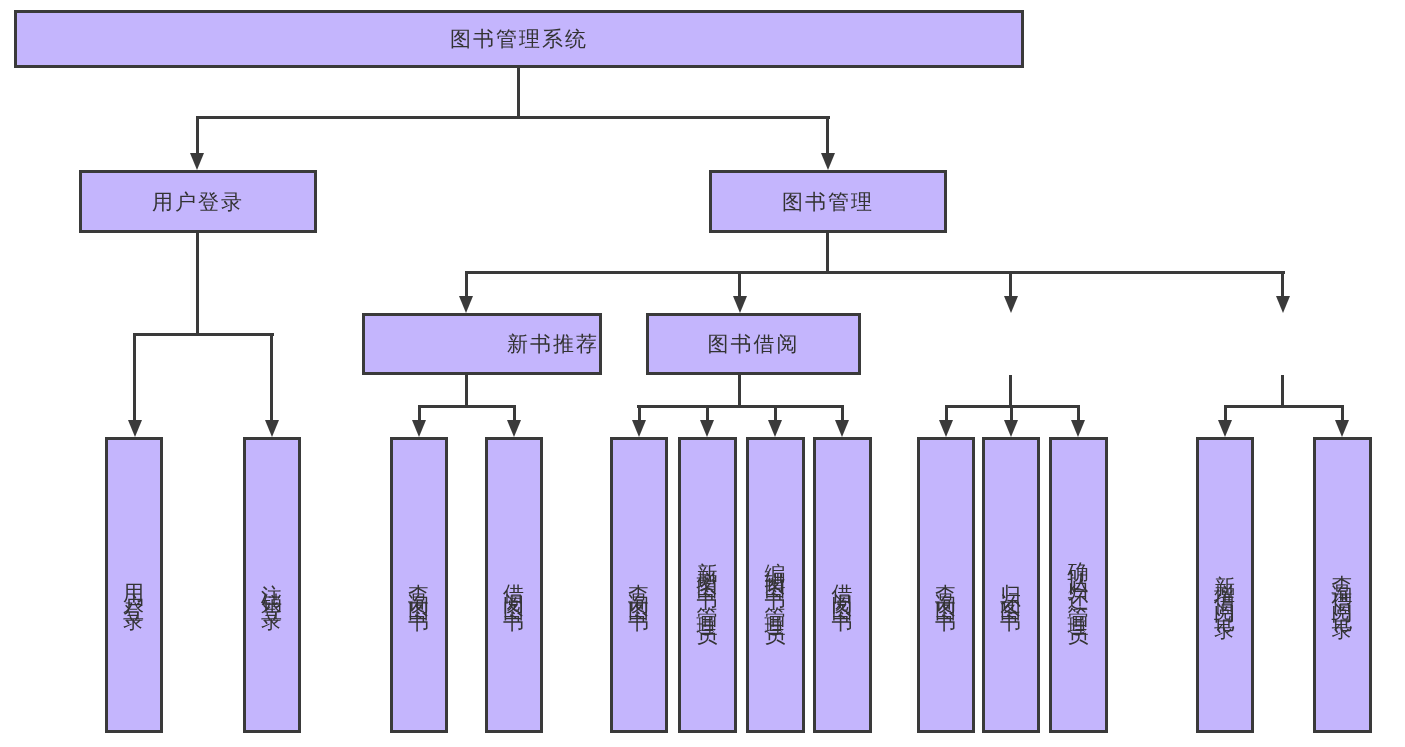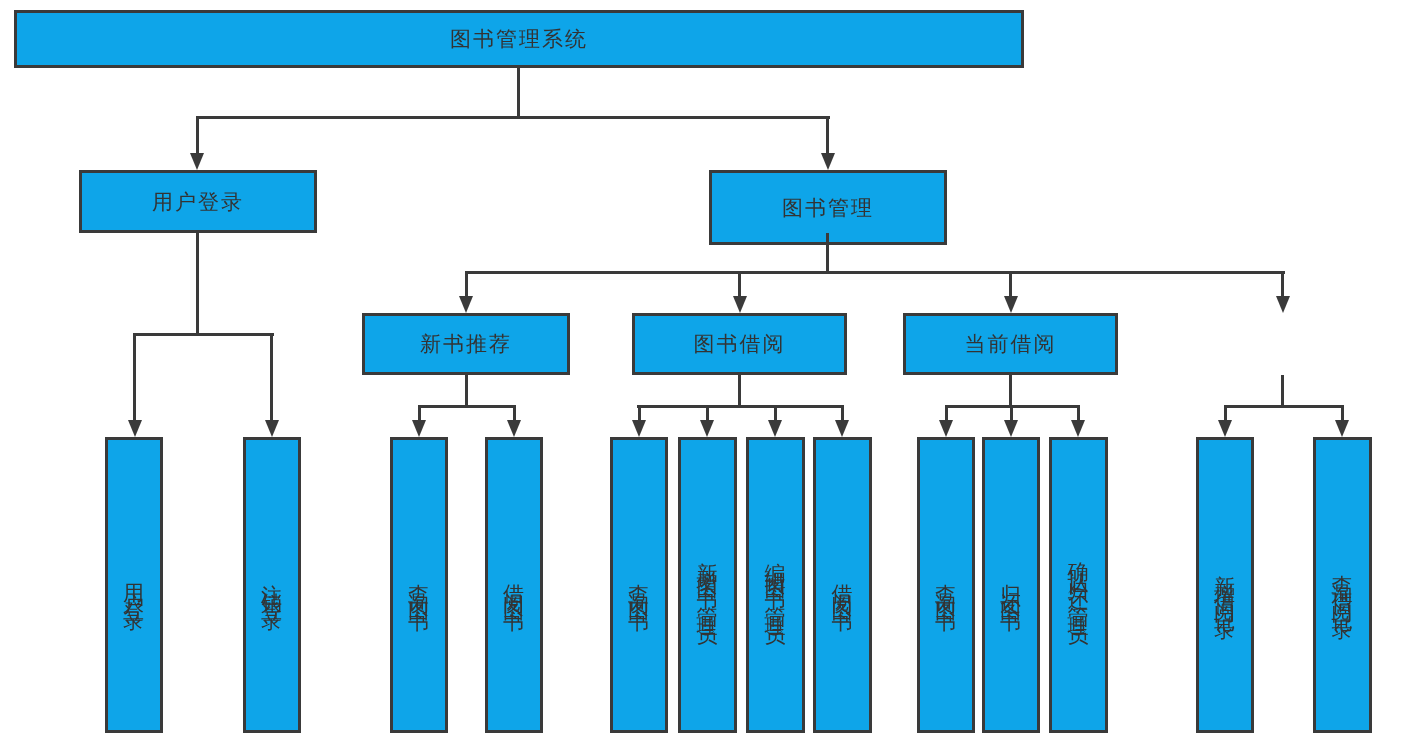--- a/index.html
+++ b/index.html
@@ -1,20 +1,20 @@
 <!DOCTYPE html>
 <html style="--line: #3a3a3a; --text: #333333; --wm: #c6c6c6; --bg: #ffffff;"><head>
 <meta charset="utf-8">
 <style>
   :root { --line:#3a3a3a; --text:#333333; --wm:#c6c6c6; --bg:#ffffff; }
   html,body { margin:0; padding:0; background:var(--bg); }
   body { font-family:"Liberation Sans", sans-serif; }
   .canvas { position:relative; width:1405px; height:747px; background:var(--bg); overflow:hidden; }
   .box {
-    position:absolute; box-sizing:border-box; background:#0ea5e9;
+    position:absolute; box-sizing:border-box; background:#c4b5fd;
     border:3px solid var(--line); color:var(--text);
     display:flex; align-items:center; justify-content:center;
     font-size:21px; letter-spacing:2px; white-space:nowrap;
   }
   .leaf {
     writing-mode:vertical-rl; text-orientation:mixed;
     font-size:21px; letter-spacing:9px; line-height:1;
   }
   .vl { position:absolute; width:3px; background:var(--line); }
   .hl { position:absolute; height:3px; background:var(--line); }
@@ -36,21 +36,21 @@
   <div class="vl" style="left:517px; top:68px; height:50px;"></div>
   <div class="hl" style="left:196px; top:116px; width:634px;"></div>
   <div class="vl" style="left:196px; top:116px; height:40px;"></div>
   <div class="ah" style="left:190px; top:153px;"></div>
   <div class="vl" style="left:826px; top:116px; height:40px;"></div>
   <div class="ah" style="left:821px; top:153px;"></div>
 
   <div class="box" style="left:79px; top:170px; width:238px; height:63px;">
     <span>用户登录</span>
   </div>
-  <div class="box" style="left:709px; top:170px; width:238px; height:75px;">
+  <div class="box" style="left:709px; top:170px; width:238px; height:63px;">
     <span>图书管理</span>
   </div>
 
   <div class="vl" style="left:196px; top:233px; height:103px;"></div>
   <div class="hl" style="left:133px; top:333px; width:141px;"></div>
   <div class="vl" style="left:133px; top:333px; height:89px;"></div>
   <div class="ah" style="left:128px; top:420px;"></div>
   <div class="vl" style="left:270px; top:333px; height:89px;"></div>
   <div class="ah" style="left:265px; top:420px;"></div>
 
@@ -58,28 +58,25 @@
   <div class="hl" style="left:465px; top:271px; width:820px;"></div>
   <div class="vl" style="left:465px; top:271px; height:26px;"></div>
   <div class="ah" style="left:459px; top:296px;"></div>
   <div class="vl" style="left:738px; top:271px; height:26px;"></div>
   <div class="ah" style="left:733px; top:296px;"></div>
   <div class="vl" style="left:1009px; top:271px; height:26px;"></div>
   <div class="ah" style="left:1004px; top:296px;"></div>
   <div class="vl" style="left:1281px; top:271px; height:26px;"></div>
   <div class="ah" style="left:1276px; top:296px;"></div>
 
-  <div class="box" style="left:362px; top:313px; width:208px; height:62px;">
+  <div class="box" style="left:362px; top:313px; width:240px; height:62px;justify-content:flex-end;">
     <span>新书推荐</span>
   </div>
-  <div class="box" style="left:632px; top:313px; width:215px; height:62px;">
+  <div class="box" style="left:646px; top:313px; width:215px; height:62px;">
     <span>图书借阅</span>
-  </div>
-  <div class="box" style="left:903px; top:313px; width:215px; height:62px;">
-    <span>当前借阅</span>
   </div>
 
   <div class="vl" style="left:465px; top:375px; height:32px;"></div>
   <div class="hl" style="left:418px; top:405px; width:97px;"></div>
   <div class="vl" style="left:418px; top:405px; height:19px;"></div>
   <div class="ah" style="left:412px; top:420px;"></div>
   <div class="vl" style="left:513px; top:405px; height:19px;"></div>
   <div class="ah" style="left:507px; top:420px;"></div>
 
   <div class="vl" style="left:738px; top:375px; height:32px;"></div>

